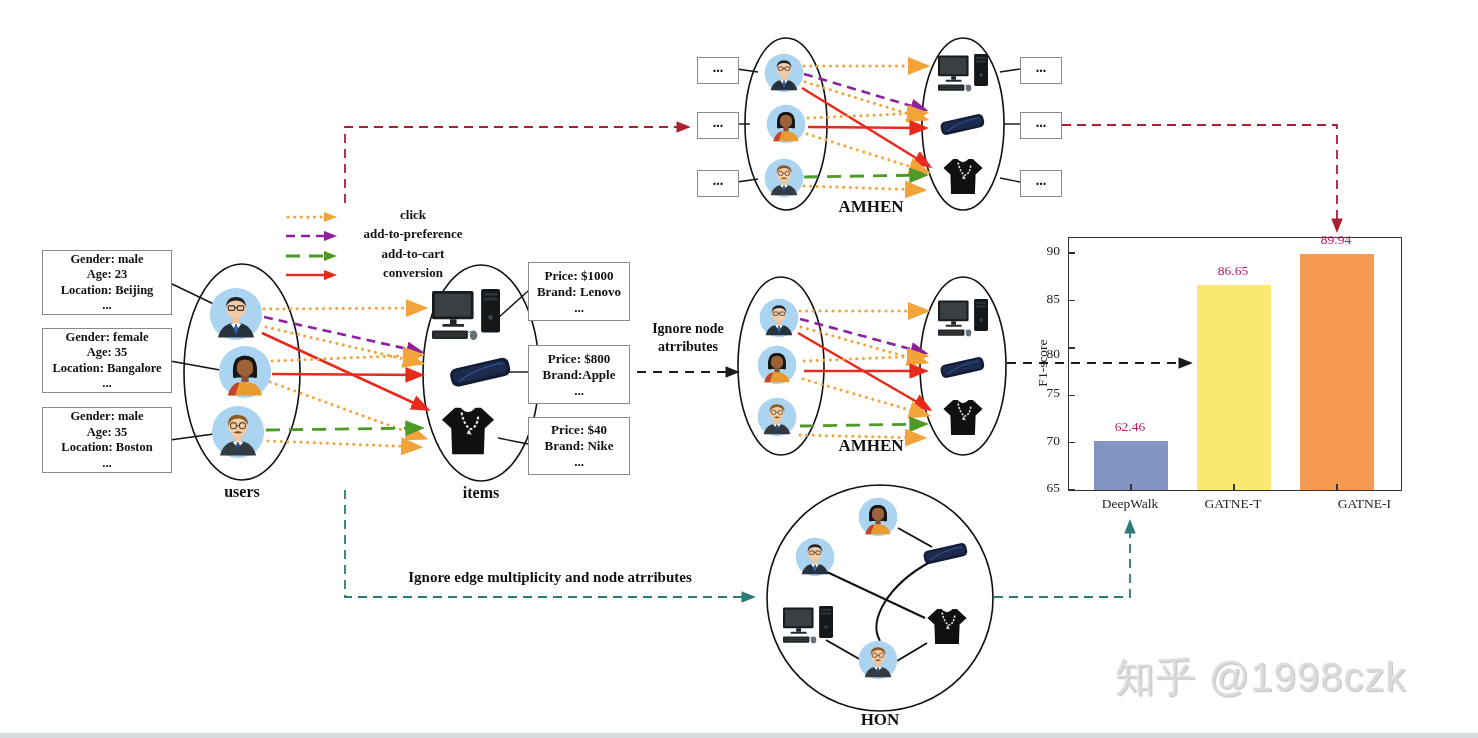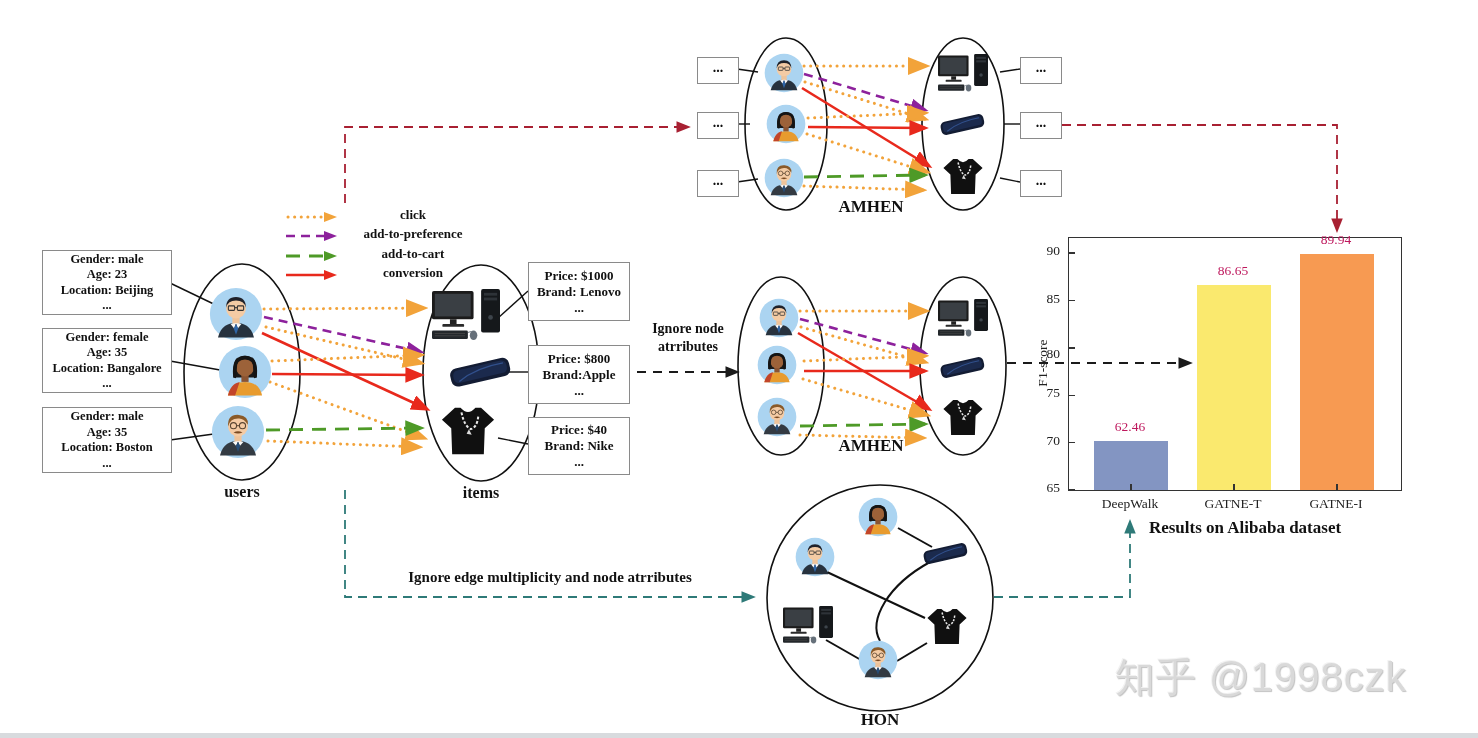--- a/index.html
+++ b/index.html
@@ -364,20 +364,19 @@
       <div class="ytick-label" style="left: 1026px; top: 432.632px;">70</div>
       <div class="ytick-label" style="left: 1026px; top: 385.263px;">75</div>
       <div class="ytick-label" style="left: 1026px; top: 346px;">80</div>
       <div class="ytick-label" style="left: 1026px; top: 290.526px;">85</div>
       <div class="ytick-label" style="left: 1026px; top: 243.158px;">90</div>
       <div class="bar-val" style="left: 1093px; top: 419.305px;">62.46</div>
       <div class="xcat" style="left: 1075px; top: 496px;">DeepWalk</div>
       <div class="bar-val" style="left: 1196px; top: 262.895px;">86.65</div>
       <div class="xcat" style="left: 1178px; top: 496px;">GATNE-T</div>
       <div class="bar-val" style="left: 1299px; top: 231.726px;">89.94</div>
-      <div class="xcat" style="left: 1281px; top: 496px;">GATNE-I</div>
+      <div class="xcat" style="left: 1281px; top: 496px; text-align: right;">GATNE-I</div>
     </div>
-<div id="chart-title">Results on Alibaba dataset</div>
 
 <div id="watermark">知乎 @1998czk</div>
 <div id="bottom-strip"></div>
 
 </div>
 
 </body></html>

